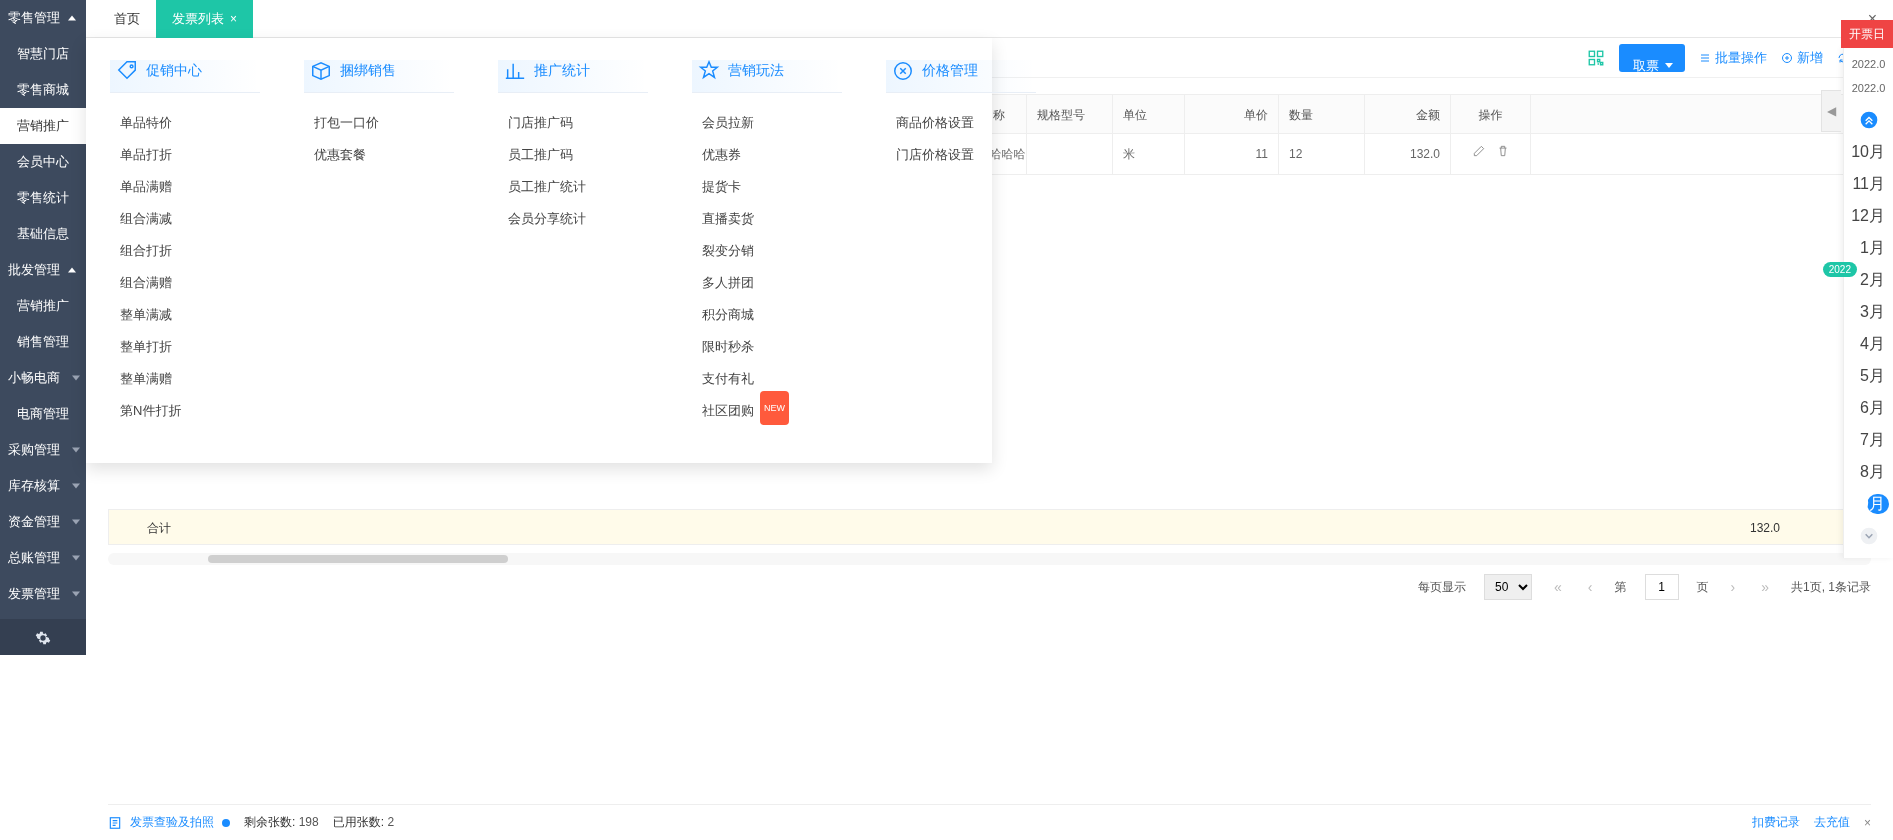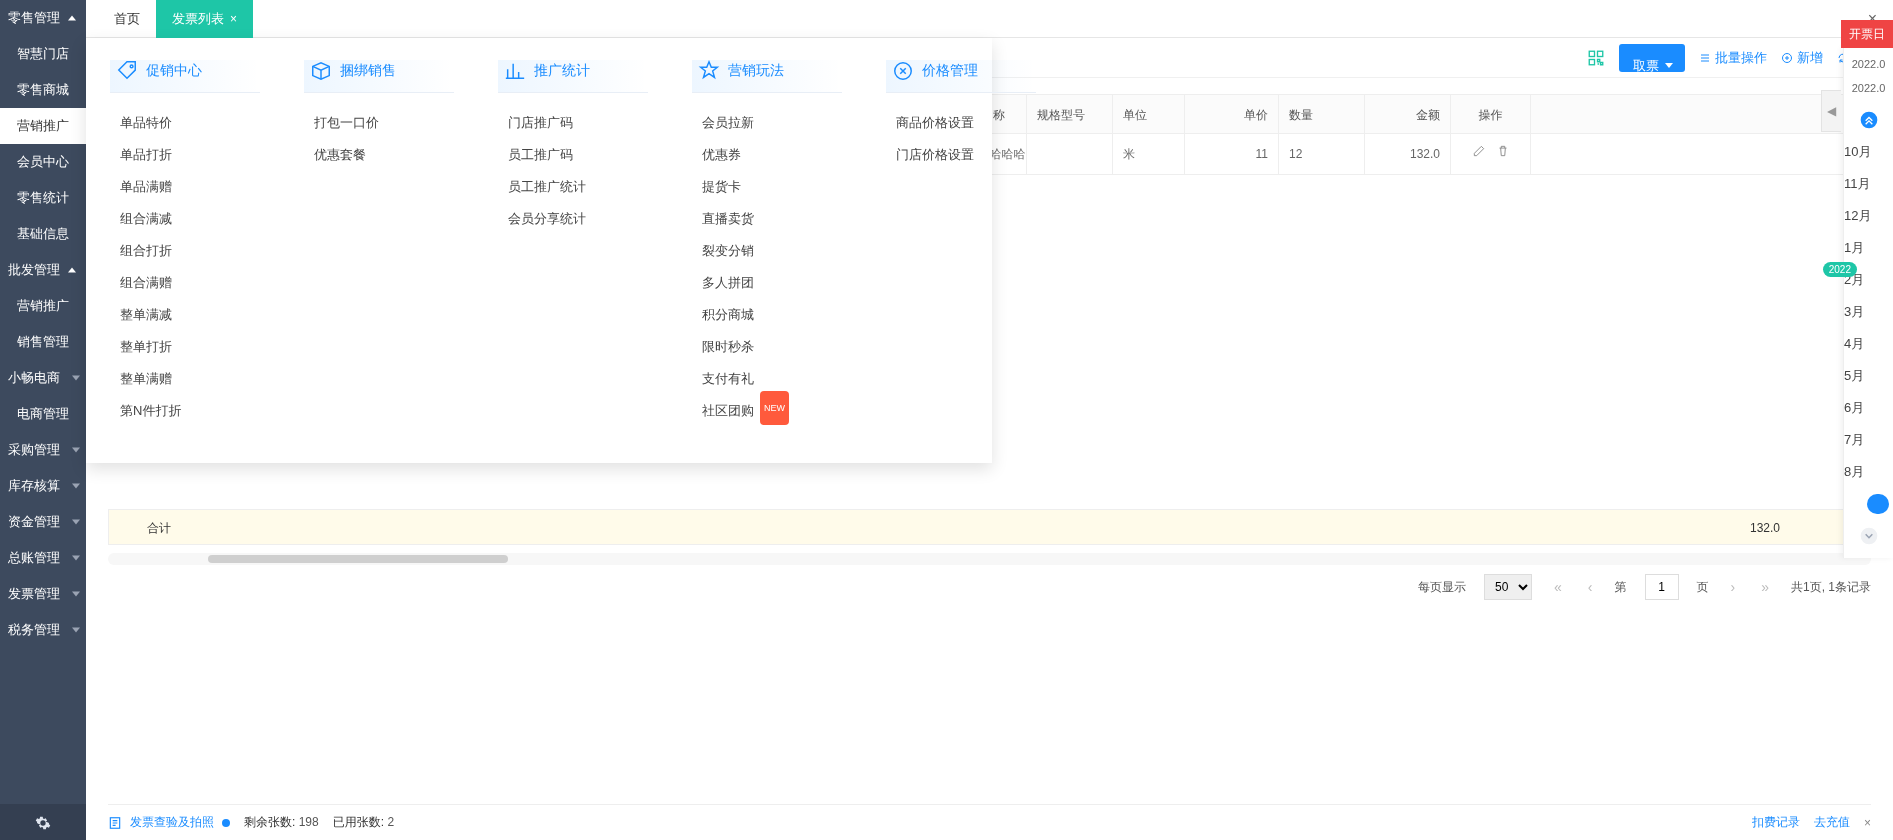--- a/index.html
+++ b/index.html
@@ -1,18 +1,18 @@
 <!DOCTYPE html>
 <html><head>
 <meta charset="utf-8">
 <style>
 * { box-sizing: border-box; margin: 0; padding: 0; font-family: "Microsoft YaHei", Arial, sans-serif; }
 body { font-size: 12px; color: #333; background: #fff; overflow: hidden; width: 1893px; height: 840px; position: relative; }
 
-.sidebar { position: absolute; left: 0; top: 0; width: 86px; height: 840px; background: #3d4a5e; color: #fff; }
+.sidebar { position: absolute; left: 0; top: 0; width: 86px; height: 655px; background: #3d4a5e; color: #fff; }
 .sidebar .nav-item { height: 36px; line-height: 36px; text-align: center; font-size: 13px; cursor: pointer; position: relative; }
 .sidebar .nav-item.section { padding-right: 18px; position: relative; }
 .sidebar .nav-item.active { background: #fff; color: #333; }
 .sidebar .caret-up { position: absolute; right: 10px; top: 50%; transform: translateY(-50%); width: 0; height: 0; border-left: 4px solid transparent; border-right: 4px solid transparent; border-bottom: 5px solid #fff; }
 .sidebar .caret-down-s { position: absolute; right: 6px; top: 50%; transform: translateY(-50%); width: 0; height: 0; border-left: 4px solid transparent; border-right: 4px solid transparent; border-top: 5px solid #9aa3b3; }
 .sidebar .gear-row { position: absolute; bottom: 0; left: 0; right: 0; height: 36px; text-align: center; line-height: 36px; background: #343f51; }
 .sidebar .gear-row svg { vertical-align: middle; fill: #dfe5ee; }
 
 .main { position: absolute; left: 86px; right: 0; top: 0; bottom: 0; }
 
@@ -76,21 +76,21 @@
 .footer .f-label { color:#333; }
 .footer .flex-spacer { flex:1; }
 .footer .link-blue { color:#1a8cff; cursor:pointer; }
 .footer .close-x { color:#888; cursor:pointer; }
 
 .right-panel { position:absolute; right:0; top:48px; width:50px; background:#fff; border-left:1px solid #eee; box-shadow:-2px 0 6px rgba(0,0,0,0.06); padding-bottom:6px; }
 .right-panel .rp-btn { position:absolute; right:0; top:-28px; height:28px; background:#ef4444; color:#fff; font-size:12px; padding:0 8px; line-height:28px; white-space:nowrap; }
 .right-panel .rp-dates { font-size:11px; color:#666; padding:4px 0; }
 .right-panel .rp-date { height:24px; line-height:24px; text-align:center; cursor:pointer; }
 .right-panel .rp-ico { height:32px; display:flex; align-items:center; justify-content:center; color:#1a8cff; }
-.right-panel .rp-month { height:32px; line-height:32px; padding-right:8px; font-size:13px; color:#444; cursor:pointer; position:relative; }
+.right-panel .rp-month { height:32px; line-height:32px; text-align:right; padding-right:8px; font-size:16px; color:#444; cursor:pointer; position:relative; }
 .right-panel .rp-month.active { color:#fff; }
 .right-panel .rp-month.active::before { content:""; position:absolute; right:4px; top:6px; width:22px; height:20px; background:#1a8cff; border-radius:10px; z-index:-1; }
 .year-badge { position:absolute; right:36px; top:214px; background:#1ec6a7; color:#fff; font-size:10px; padding:2px 6px; border-radius:8px; z-index:5; }
 
 .toggle-arrow { position:absolute; top:90px; right:52px; width:20px; height:42px; background:#f3f3f3; border:1px solid #e3e3e3; border-right:none; display:flex; align-items:center; justify-content:center; color:#999; font-size:12px; z-index:4; }
 </style>
 </head>
 <body>
 
 <div class="sidebar">

